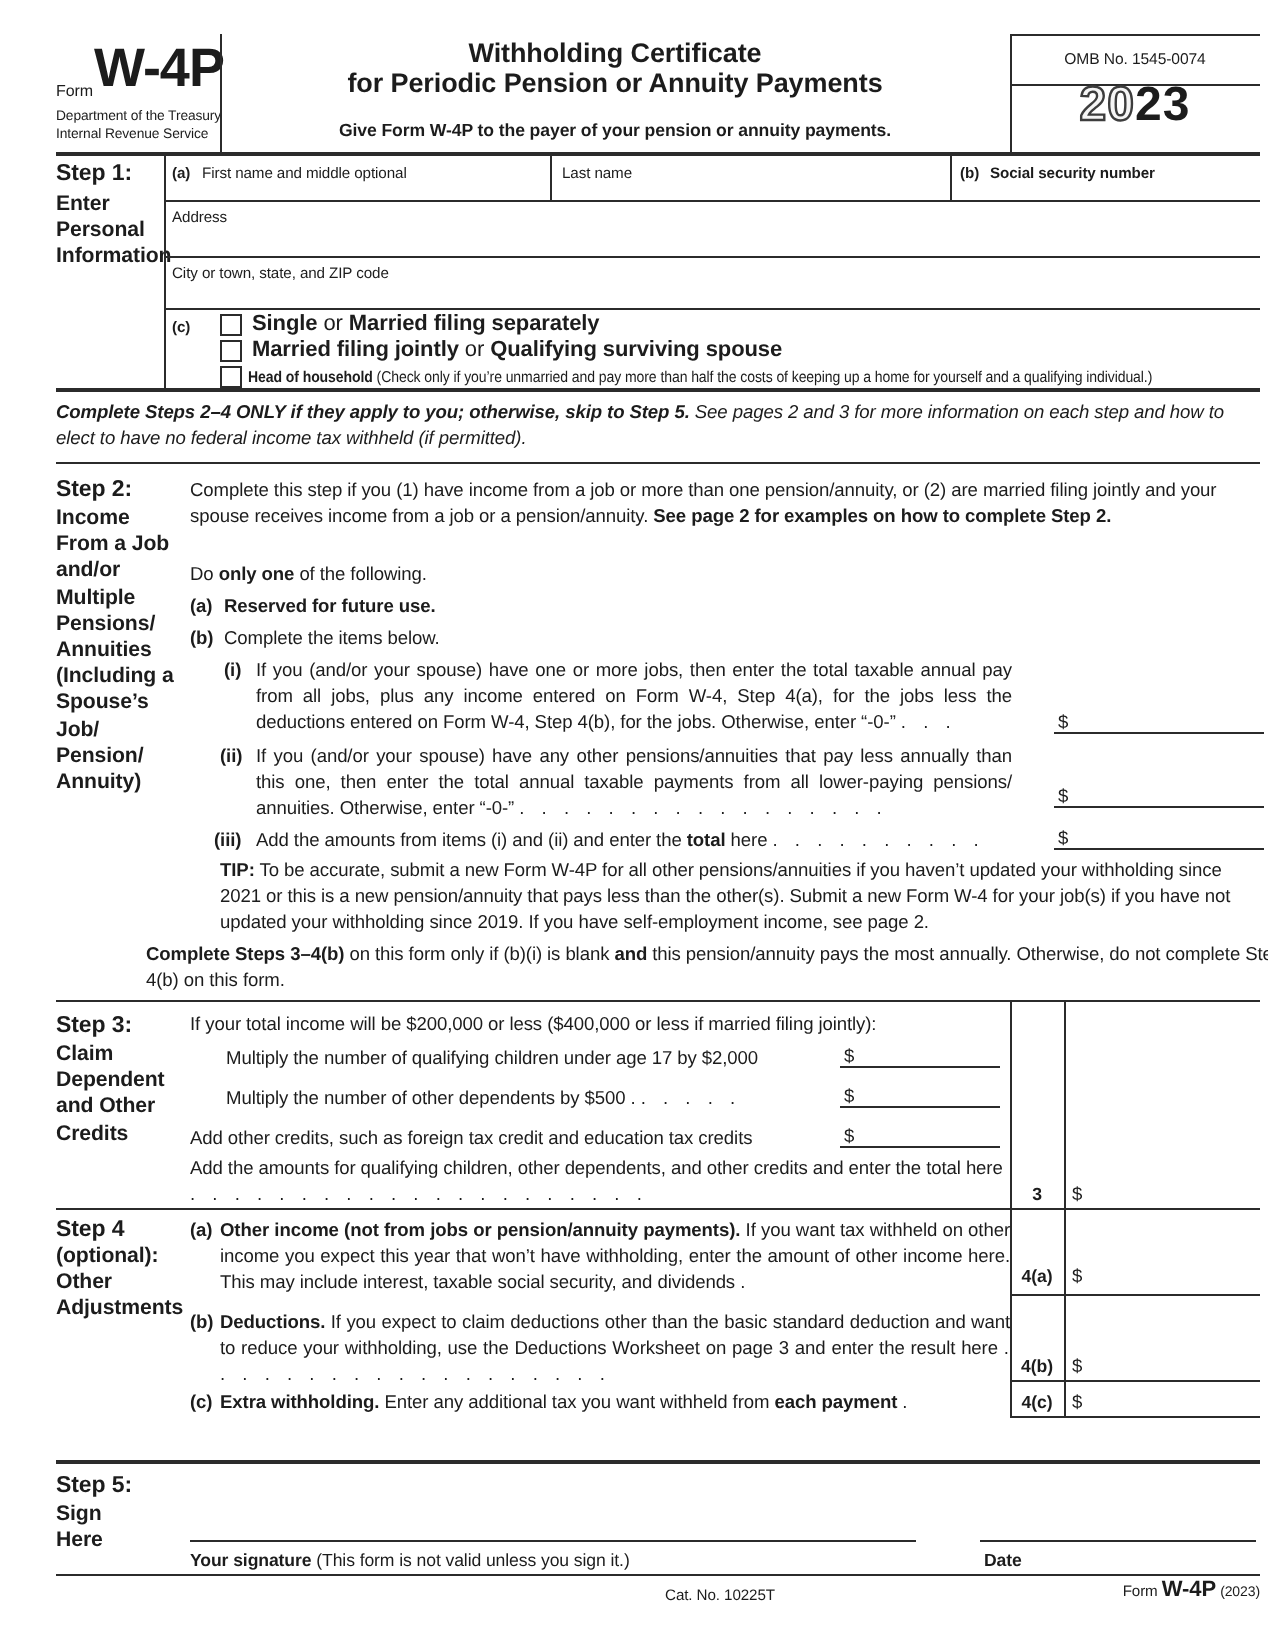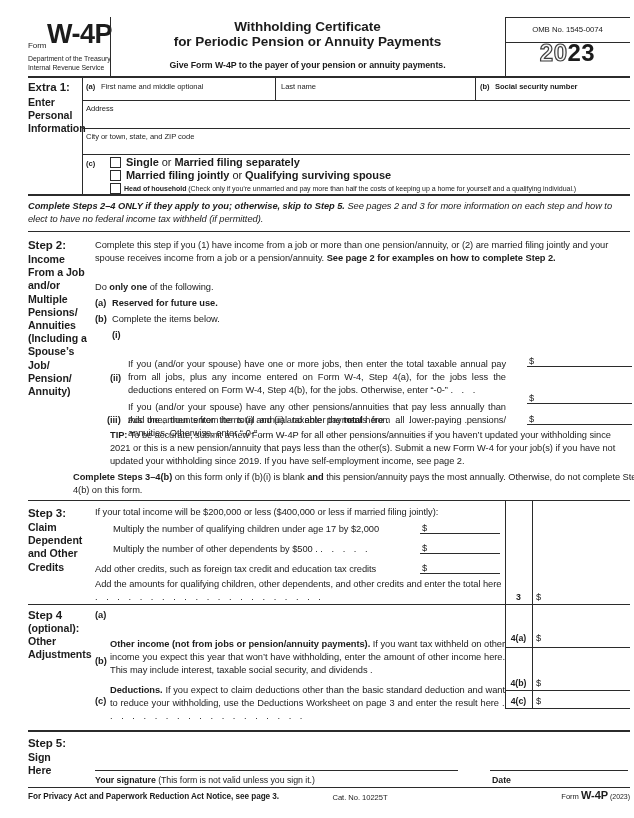--- a/index.html
+++ b/index.html
@@ -6,21 +6,21 @@
   #page{position:relative;width:634px;height:818px;background:#fff;
         font-family:"Liberation Sans",sans-serif;font-size:9.3px;color:#1c1c1c;
         line-height:12.9px;letter-spacing:-0.05px;overflow:hidden;}
   .abs{position:absolute;}
   .hl{position:absolute;background:#2b2b2b;height:1px;}
   .vl{position:absolute;background:#2b2b2b;width:1px;}
   .b{font-weight:700;}
   .stephead{font-weight:700;font-size:11.5px;line-height:13px;}
   .steplines div{font-weight:700;font-size:10.6px;line-height:13.2px;}
   .small{font-size:7.6px;line-height:9px;}
-  .just{text-align:justify;margin-top:29px;}
+  .just{text-align:justify;}
   .dots{word-spacing:5px;letter-spacing:.5px;}
   .dfield{position:absolute;border-bottom:1px solid #2b2b2b;padding-left:2px;font-size:9.3px;}
   .cb{position:absolute;width:9px;height:9px;border:1.2px solid #2b2b2b;background:#fff;}
   .cbl{position:absolute;font-size:11px;line-height:10px;white-space:nowrap;}
   .numcell{position:absolute;font-weight:700;font-size:8.8px;text-align:center;}
   .title{font-weight:700;font-size:13.5px;line-height:15px;text-align:center;}
   .outline20{color:#f5f5f5;-webkit-text-stroke:1.2px #3d3d3d;}
   .year{font-weight:700;font-size:24px;letter-spacing:.5px;text-align:center;}
 </style>
 </head>
@@ -39,21 +39,21 @@
   <div class="abs b" style="left:110px;top:59px;width:395px;text-align:center;font-size:8.8px;">Give Form W-4P to the payer of your pension or annuity payments.</div>
 
   <div class="hl" style="left:505px;top:17px;width:125px;"></div>
   <div class="vl" style="left:505px;top:17px;height:59px;"></div>
   <div class="abs" style="left:505px;top:24px;width:125px;text-align:center;font-size:7.8px;">OMB No. 1545-0074</div>
   <div class="hl" style="left:505px;top:42px;width:125px;"></div>
   <div class="abs year" style="left:505px;top:47px;width:125px;"><span class="outline20">20</span><span>23</span></div>
 
   <div class="hl" style="left:28px;top:76px;width:602px;height:1.6px;"></div>
 
-  <div class="abs stephead" style="left:28px;top:81px;">Extra 1:</div>
+  <div class="abs stephead" style="left:28px;top:81px;">Step 1:</div>
   <div class="abs steplines" style="left:28px;top:96px;">
     <div>Enter</div>
     <div>Personal</div>
     <div>Information</div>
   </div>
   <div class="vl" style="left:82px;top:78px;height:116px;"></div>
 
   <span class="abs small b" style="left:86px;top:82px;">(a)</span>
   <span class="abs small" style="left:101px;top:82px;">First name and middle optional</span>
   <div class="abs" style="left:83px;top:90px;width:191px;height:10px;"></div>
@@ -159,20 +159,21 @@
   <div class="abs" style="left:534px;top:632px;width:96px;height:14px;padding-left:2px;"><span>$</span></div>
   <div class="hl" style="left:505px;top:647px;width:125px;"></div>
 
   <span class="abs b" style="left:95px;top:655px;">(b)</span>
   <div class="abs just" style="left:110px;top:655px;width:395px;"><span class="b">Deductions.</span><span> If you expect to claim deductions other than the basic standard deduction and want to reduce your withholding, use the Deductions Worksheet on page 3 and enter the result here</span> <span class="dots">. . . . . . . . . . . . . . . . . . .</span></div>
   <div class="numcell" style="left:505px;top:677px;width:27px;">4(b)</div>
   <div class="abs" style="left:534px;top:677px;width:96px;height:12px;padding-left:2px;"><span>$</span></div>
   <div class="hl" style="left:505px;top:690px;width:125px;"></div>
 
   <span class="abs b" style="left:95px;top:695px;">(c)</span>
+  <div class="abs" style="left:110px;top:695px;width:395px;"><span class="b">Extra withholding.</span><span> Enter any additional tax you want withheld from </span><span class="b">each payment</span> <span class="dots">.</span></div>
   <div class="numcell" style="left:505px;top:695px;width:27px;">4(c)</div>
   <div class="abs" style="left:534px;top:695px;width:96px;height:12px;padding-left:2px;"><span>$</span></div>
   <div class="hl" style="left:505px;top:708px;width:125px;"></div>
 
   <div class="vl" style="left:505px;top:500px;height:208px;"></div>
   <div class="vl" style="left:532px;top:500px;height:208px;"></div>
 
   <div class="hl" style="left:28px;top:730px;width:602px;height:2px;"></div>
   <div class="abs stephead" style="left:28px;top:737px;">Step 5:</div>
   <div class="abs steplines" style="left:28px;top:751px;">
@@ -181,17 +182,16 @@
   </div>
 
   <div class="abs" style="left:95px;top:746px;width:363px;height:24px;"></div>
   <div class="hl" style="left:95px;top:770px;width:363px;height:1.2px;"></div>
   <div class="abs" style="left:95px;top:774px;font-size:8.8px;"><span class="b">Your signature</span><span> (This form is not valid unless you sign it.)</span></div>
   <div class="abs" style="left:490px;top:746px;width:138px;height:24px;"></div>
   <div class="hl" style="left:490px;top:770px;width:138px;height:1.2px;"></div>
   <div class="abs b" style="left:492px;top:774px;font-size:8.8px;">Date</div>
 
   <div class="hl" style="left:28px;top:787px;width:602px;"></div>
-  <div class="abs b" style="left:28px;top:791px;font-size:8.2px;">For Privacy Act and Paperwork Reduction Act Notice, see page 3.</div>
   <div class="abs" style="left:300px;top:792px;width:120px;text-align:center;font-size:7.6px;">Cat. No. 10225T</div>
   <div class="abs" style="left:500px;top:789px;width:130px;text-align:right;font-size:7.6px;"><span>Form</span> <span class="b" style="font-size:11px;">W-4P</span> <span style="font-size:7px;">(2023)</span></div>
 
 </div>
 
 </body></html>

